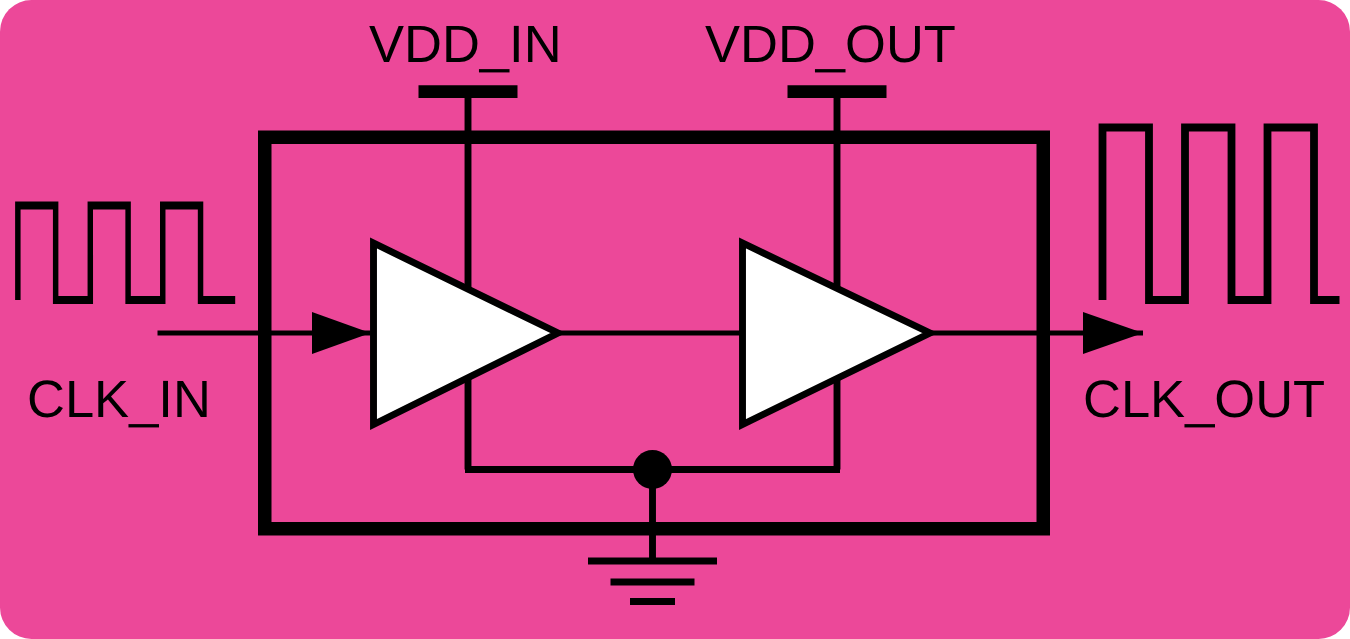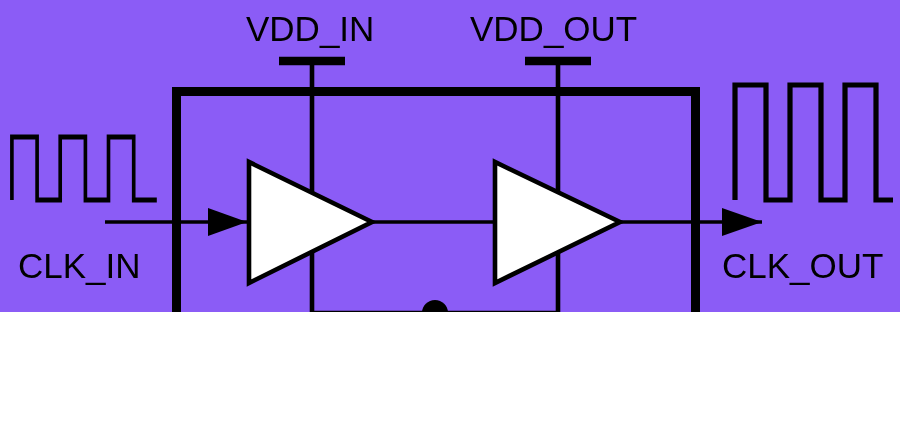--- a/index.html
+++ b/index.html
@@ -7,23 +7,24 @@
     margin: 0;
     padding: 0;
     background: #ffffff;
   }
   body {
     font-family: "Liberation Sans", sans-serif;
   }
   #diagram-root {
     position: relative;
     width: 900px;
-    height: 312px;
-    background: #8b5cf6;
+    height: 426px;
+    background: #ec4899;
     overflow: hidden;
+    border-radius: 21px;
   }
   #circuit-svg {
     position: absolute;
     left: 0;
     top: 0;
     width: 900px;
     height: 426px;
     display: block;
   }
   .label-text {

